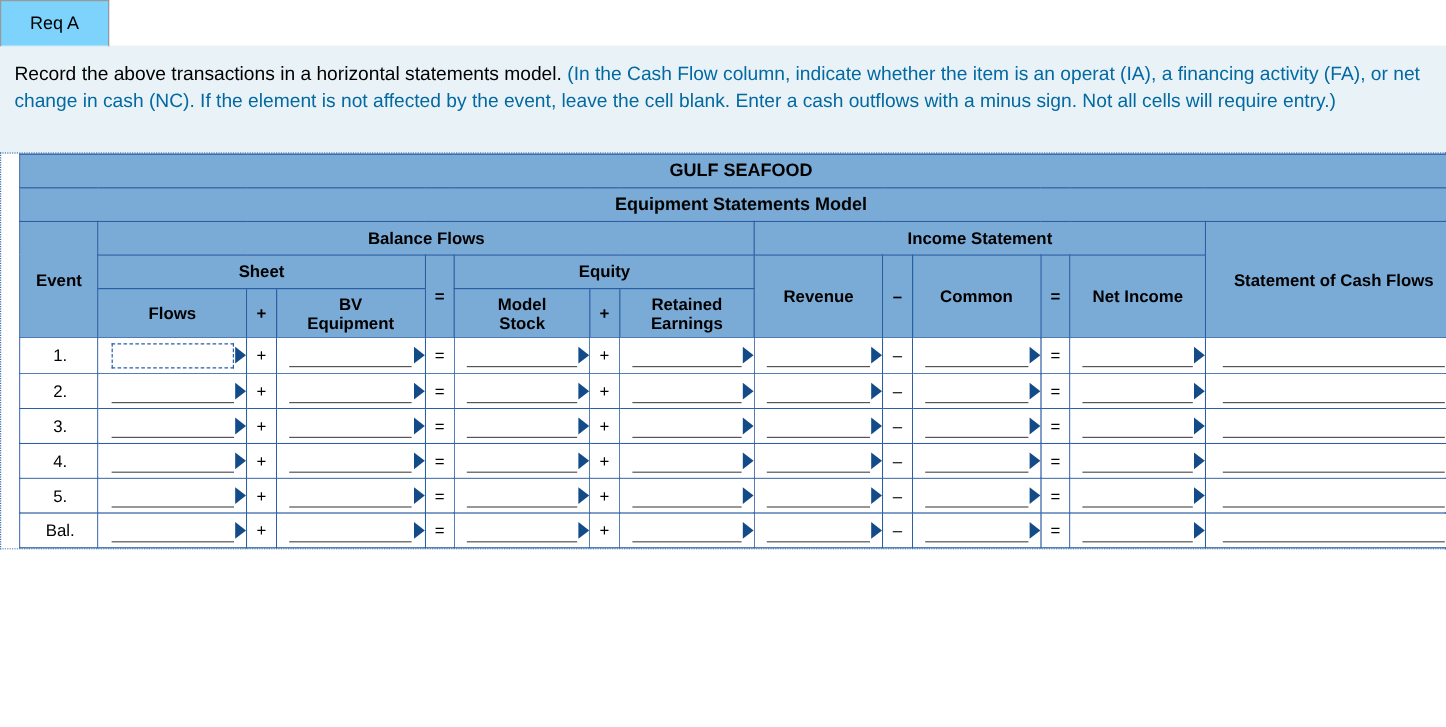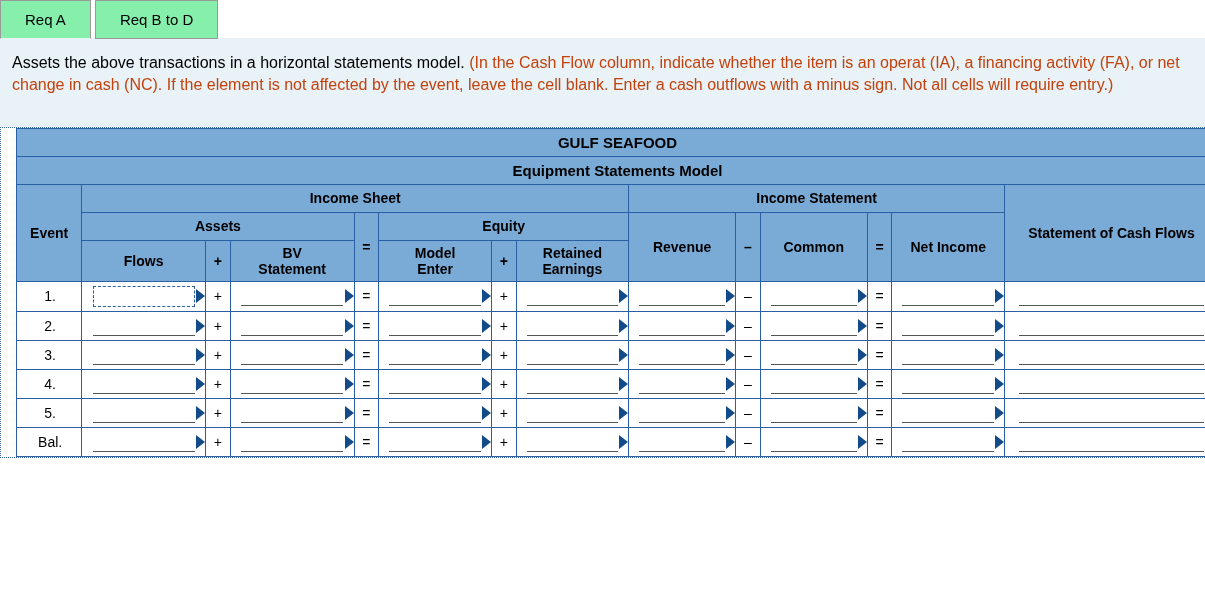--- a/index.html
+++ b/index.html
@@ -10,35 +10,35 @@
     background: #fff;
     color: #000;
   }
   .page { width: 1205px; }
 
   
   .tabs { display: flex; gap: 4px; padding: 0; }
   .tab {
     border: 1px solid #999;
     padding: 10px 24px;
-    background: #86efac;
+    background: #7dd3fc;
     cursor: pointer;
     font-size: 15px;
   }
   .tab.active { border-bottom-color: #e9f2f7; position: relative; z-index: 2; }
 
   
   .instructions {
     background: #e9f2f7;
     padding: 14px 12px 30px 12px;
     font-size: 16px;
     line-height: 1.4;
     margin-top: -1px;
   }
-  .instructions .red { color: #c2410c; }
+  .instructions .red { color: #0369a1; }
 
   
   .model-wrap {
     border: 1px dotted #3a6aa8;
     margin: 0;
   }
   table.model {
     border-collapse: collapse;
     width: 100%;
     table-layout: fixed;
@@ -110,25 +110,24 @@
   .col-net     { width: 100px; }
   .col-cf      { width: 190px; }
 </style>
 </head>
 <body>
 
 <div class="page">
 
   <div class="tabs">
     <div class="tab active">Req A</div>
-    <div class="tab">Req B to D</div>
   </div>
 
   <div class="instructions">
-    <span>Assets the above transactions in a horizontal statements model. </span><span class="red">(In the Cash Flow column, indicate whether the item is an operat (IA), a financing activity (FA), or net change in cash (NC). If the element is not affected by the event, leave the cell blank. Enter a cash outflows with a minus sign. Not all cells will require entry.)</span>
+    <span>Record the above transactions in a horizontal statements model. </span><span class="red">(In the Cash Flow column, indicate whether the item is an operat (IA), a financing activity (FA), or net change in cash (NC). If the element is not affected by the event, leave the cell blank. Enter a cash outflows with a minus sign. Not all cells will require entry.)</span>
   </div>
 
   <div class="model-wrap">
   <table class="model">
     <colgroup>
       <col class="col-event">
       <col class="col-cash">
       <col class="col-sym">
       <col class="col-bv">
       <col class="col-sym">
@@ -144,39 +143,39 @@
     </colgroup>
     <thead>
       <tr class="title-row">
         <td colspan="14">GULF SEAFOOD</td>
       </tr>
       <tr class="title-row">
         <td colspan="14">Equipment Statements Model</td>
       </tr>
       <tr>
         <th rowspan="3">Event</th>
-        <th colspan="7">Income Sheet</th>
+        <th colspan="7">Balance Flows</th>
         <th colspan="5">Income Statement</th>
         <th rowspan="3">Statement of Cash Flows</th>
       </tr>
       <tr>
-        <th colspan="3">Assets</th>
+        <th colspan="3">Sheet</th>
         <th rowspan="2">=</th>
         <th colspan="3">Equity</th>
         <th rowspan="2">Revenue</th>
         <th rowspan="2">–</th>
         <th rowspan="2">Common</th>
         <th rowspan="2">=</th>
         <th rowspan="2">Net Income</th>
       </tr>
       <tr>
         <th>Flows</th>
         <th>+</th>
-        <th><span>BV</span><br><span>Statement</span></th>
-        <th><span>Model</span><br><span>Enter</span></th>
+        <th><span>BV</span><br><span>Equipment</span></th>
+        <th><span>Model</span><br><span>Stock</span></th>
         <th>+</th>
         <th><span>Retained</span><br><span>Earnings</span></th>
       </tr>
     </thead>
     <tbody id="body-rows">
     <tr>
             <td class="event-col">1.</td>
             <td class="input-cell"><input class="underline-input dotted-active" style=""><span class="tri"></span></td>
             <td class="sym">+</td>
             <td class="input-cell"><input class="underline-input" style=""><span class="tri"></span></td>

